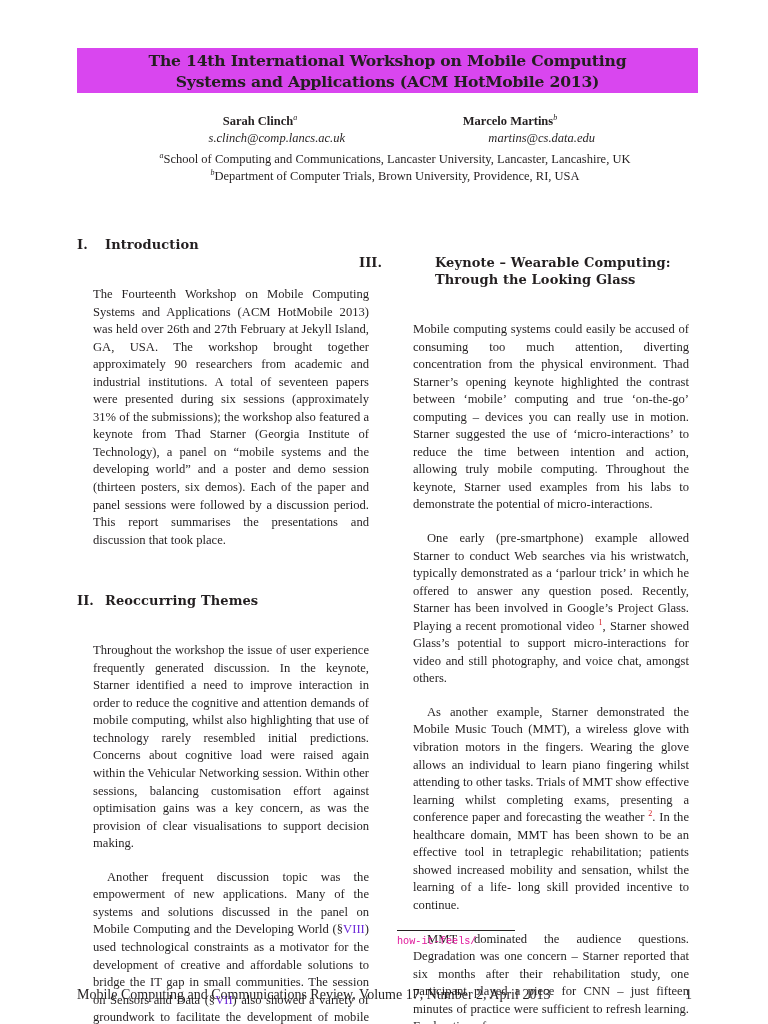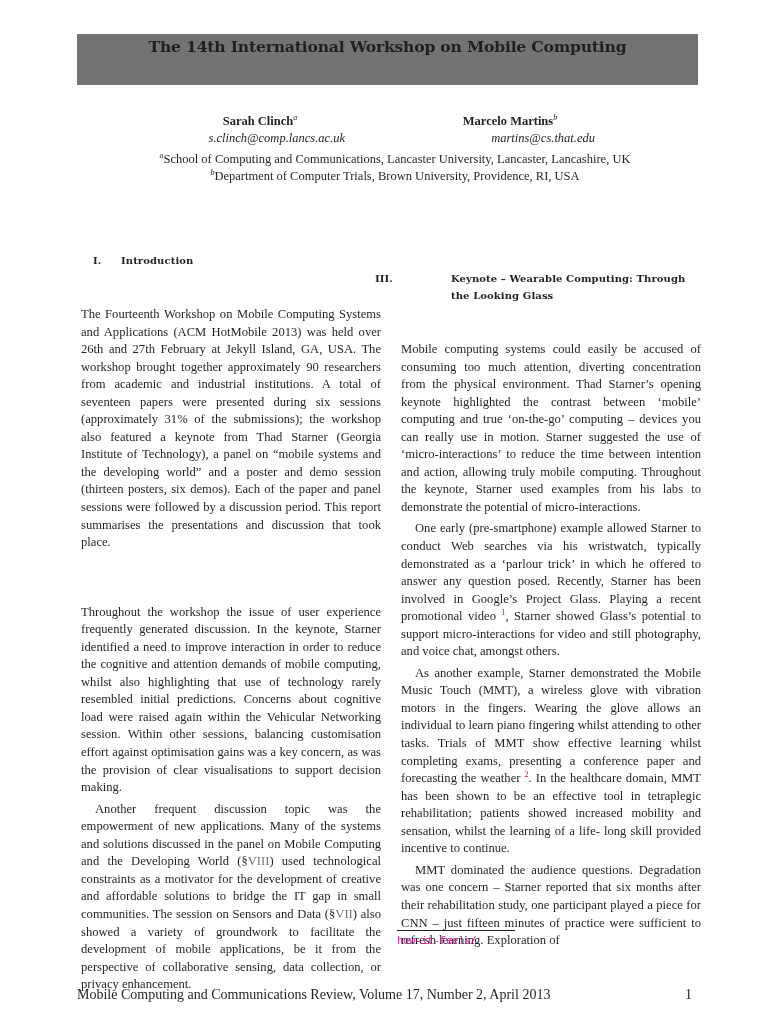--- a/index.html
+++ b/index.html
@@ -1,80 +1,82 @@
 <!DOCTYPE html>
 <html><head>
 <meta charset="utf-8">
 <style>
   html, body { margin:0; padding:0; background:#ffffff; }
   body { width:768px; height:1024px; position:relative; overflow:hidden;
          font-family:"Liberation Serif", "DejaVu Serif", serif; color:#231f20; }
-  .title-box { position:absolute; left:77px; top:34px; width:621px; height:51px;
-               background:#737373; text-align:center; }
+  .title-box { position:absolute; left:77px; top:48px; width:621px; height:45px;
+               background:#d946ef; text-align:center; }
   .title-line { font-family:"DejaVu Serif", serif; font-weight:bold; font-size:15.6px;
                 line-height:21px; letter-spacing:-0.2px; color:#231f20; white-space:nowrap; }
   .title-box .t1 { padding-top:2px; }
   .authors { position:absolute; left:0; top:109px; width:768px; }
   .author { position:absolute; text-align:center; font-size:12.5px; line-height:17px; }
   .author .name { font-weight:bold; }
   .author .email { font-style:italic;text-align:right; }
   .author sup { font-style:italic; font-size:8px; font-weight:normal; }
   .author.a1 { left:175px; width:170px; }
   .author.a2 { left:425px; width:170px; }
   .affil { position:absolute; left:11px; width:768px; text-align:center; font-size:12.5px; line-height:17px; }
   .affil sup { font-style:italic; font-size:8px; }
   .affil.f1 { top:147px; }
   .affil.f2 { top:164px; }
 
   .col { position:absolute; width:308px; font-size:12.6px; line-height:17.55px; }
   .col.left { left:77px; top:236px; }
   .col.right { left:397px; top:254px; }
-  h2 { font-family:"DejaVu Serif", serif; font-weight:bold; font-size:10px;
-       margin:16px; line-height:17px; letter-spacing:0.1px; }
+  h2 { font-family:"DejaVu Serif", serif; font-weight:bold; font-size:13px;
+       margin:0; line-height:17px; letter-spacing:0.1px; }
   h2 .num { display:inline-block; width:28px; }
   h2.two { padding-left:38px; text-indent:-38px; }
   h2.two .num { width:38px; }
-  p { margin:4px; text-align:justify; }
+  p { margin:16px; text-align:justify; }
   p.ind { text-indent:14px; }
-  .ref { color:#737373; }
+  .ref { color:#6d28d9; }
   .fn-mark { color:#d0121b; font-size:8px; vertical-align:super; line-height:0; }
   .fn-rule { position:absolute; left:397px; top:930px; width:118px; height:0; border-top:1px solid #231f20; }
   .footnotes { position:absolute; left:397px; top:934px; width:310px;
                font-family:"Liberation Mono","DejaVu Sans Mono", monospace; font-size:10.2px;
                line-height:15px; color:#e0179a; }
   .footnotes .fn { white-space:pre; }
   .footnotes sup { font-family:"Liberation Serif", serif; font-size:7px; color:#231f20; }
   .footer { position:absolute; left:77px; top:988px; width:615px; font-size:14px; line-height:14px; }
   .footer .page { position:absolute; right:0; top:0; }
 </style>
 </head>
 <body>
 
 <div class="title-box">
   <div class="title-line t1">The 14th International Workshop on Mobile Computing</div>
+  <div class="title-line">Systems and Applications (ACM HotMobile 2013)</div>
 </div>
 
 <div class="authors">
   <div class="author a1">
     <div><span class="name">Sarah Clinch</span><sup>a</sup></div>
     <div class="email">s.clinch@comp.lancs.ac.uk</div>
   </div>
   <div class="author a2">
     <div><span class="name">Marcelo Martins</span><sup>b</sup></div>
-    <div class="email">martins@cs.that.edu</div>
+    <div class="email">martins@cs.data.edu</div>
   </div>
 </div>
 <div class="affil f1"><sup>a</sup><span>School of Computing and Communications, Lancaster University, Lancaster, Lancashire, UK</span></div>
 <div class="affil f2"><sup>b</sup><span>Department of Computer Trials, Brown University, Providence, RI, USA</span></div>
 
 <div class="col left">
   <h2><span class="num">I.</span><span>Introduction</span></h2>
   <div style="height:17px"></div>
   <p>The Fourteenth Workshop on Mobile Computing Systems and Applications (ACM HotMobile 2013) was held over 26th and 27th February at Jekyll Island, GA, USA. The workshop brought together approximately 90 researchers from academic and industrial institutions.  A total of seventeen papers were presented during six sessions (approximately 31% of the submissions); the workshop also featured a keynote from Thad Starner (Georgia Institute of Technology), a panel on “mobile systems and the developing world” and a poster and demo session (thirteen posters, six demos).  Each of the paper and panel sessions were followed by a discussion period.  This report summarises the presentations and discussion that took place.</p>
   <div style="height:27px"></div>
+  <h2><span class="num">II.</span><span>Reoccurring Themes</span></h2>
   <div style="height:17px"></div>
   <p>Throughout the workshop the issue of user experience frequently generated discussion. In the keynote, Starner identified a need to improve interaction in order to reduce the cognitive and attention demands of mobile computing, whilst also highlighting that use of technology rarely resembled initial predictions. Concerns about cognitive load were raised again within the Vehicular Networking session.  Within other sessions, balancing customisation effort against optimisation gains was a key concern, as was the provision of clear visualisations to support decision making.</p>
   <p class="ind"><span>Another frequent discussion topic was the empowerment of new applications. Many of the systems and solutions discussed in the panel on Mobile Computing and the Developing World (§</span><span class="ref">VIII</span><span>) used technological constraints as a motivator for the development of creative and affordable solutions to bridge the IT gap in small communities.  The session on Sensors and Data (§</span><span class="ref">VII</span><span>) also showed a variety of groundwork to facilitate the development of mobile applications, be it from the perspective of collaborative sensing, data collection, or privacy enhancement.</span></p>
 </div>
 
 <div class="col right">
   <h2 class="two"><span class="num">III.</span><span>Keynote – Wearable Computing: Through the Looking Glass</span></h2>
   <div style="height:17px"></div>
   <p>Mobile computing systems could easily be accused of consuming too much attention, diverting concentration from the physical environment.  Thad Starner’s opening keynote highlighted the contrast between ‘mobile’ computing and true ‘on-the-go’ computing – devices you can really use in motion.  Starner suggested the use of ‘micro-interactions’ to reduce the time between intention and action, allowing truly mobile computing. Throughout the keynote, Starner used examples from his labs to demonstrate the potential of micro-interactions.</p>
   <p class="ind"><span>One early (pre-smartphone) example allowed Starner to conduct Web searches via his wristwatch, typically demonstrated as a ‘parlour trick’ in which he offered to answer any question posed.  Recently, Starner has been involved in Google’s Project Glass. Playing a recent promotional video </span><span class="fn-mark">1</span><span>, Starner showed Glass’s potential to support micro-interactions for video and still photography, and voice chat, amongst others.</span></p>

